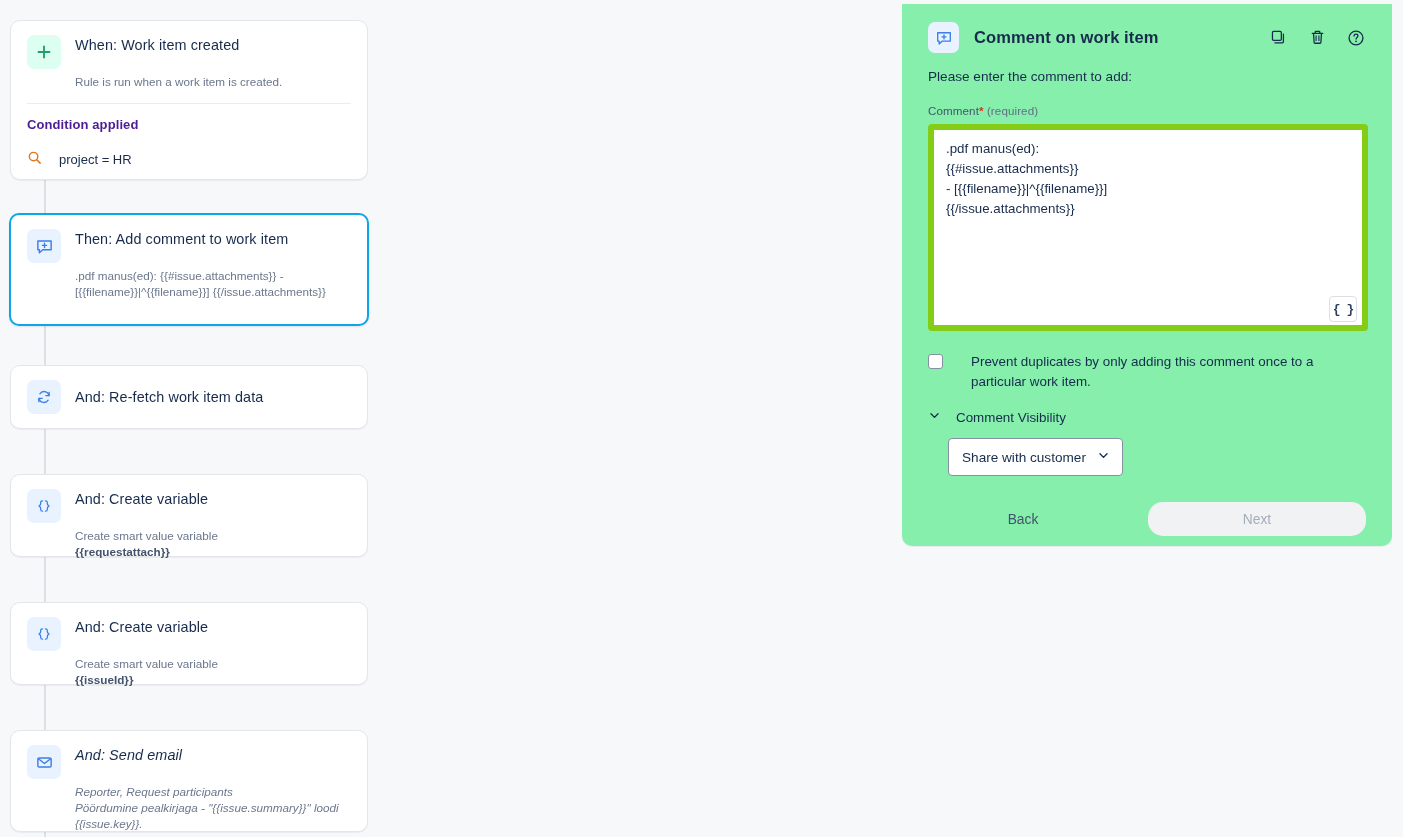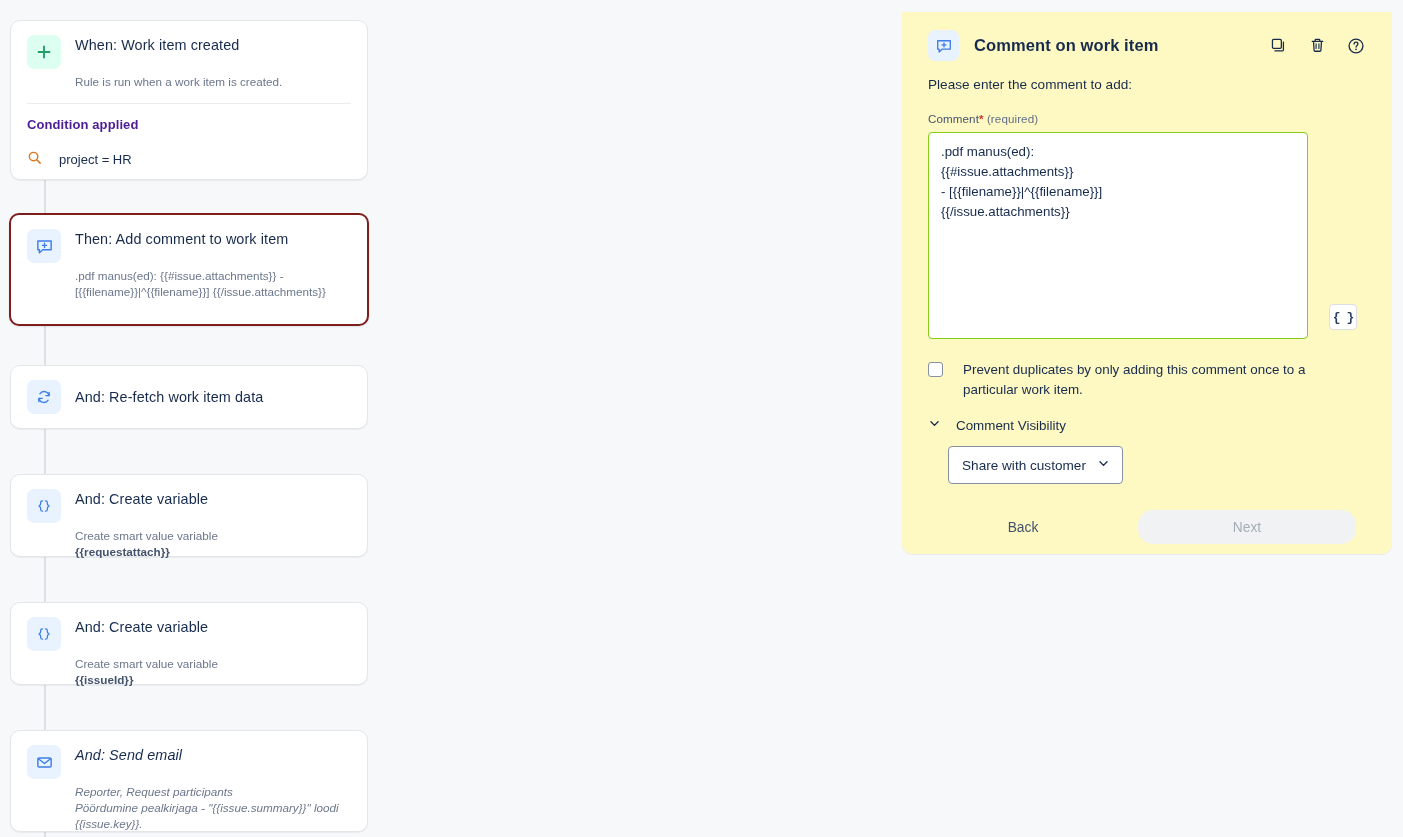--- a/index.html
+++ b/index.html
@@ -21,21 +21,21 @@
   .card {
     position: absolute; left: 10px; width: 358px;
     background: #FFFFFF;
     border: 1px solid #E4E6EA;
     border-radius: 10px;
     box-shadow: 0 1px 1px rgba(9,30,66,0.06);
     padding: 14px 16px;
   }
   .card.selected {
     left: 9px; width: 360px;
-    border: 2px solid #7f1d1d;
+    border: 2px solid #0ea5e9;
     box-shadow: 0 1px 2px rgba(9,30,66,0.10);
   }
   .card-row { display: flex; align-items: flex-start; gap: 14px; }
   .ic {
     flex: none;
     width: 34px; height: 34px;
     border-radius: 7px;
     display: flex; align-items: center; justify-content: center;
   }
   .ic.green { background: #DCFFF1; }
@@ -58,23 +58,23 @@
     margin: 13px 0 0 0; letter-spacing: .1px;
   }
   .cond-row {
     display: flex; align-items: center; gap: 17px;
     margin-top: 18px;
   }
   .cond-text { font-size: 13px; color: #172B4D; }
 
   
   .panel {
-    position: absolute; left: 902px; top: 12px;
+    position: absolute; left: 902px; top: 4px;
     width: 490px; height: 542px;
-    background: #fef9c3;
+    background: #86efac;
     border-bottom-left-radius: 10px;
     border-bottom-right-radius: 10px;
     box-shadow: 0 1px 1px rgba(9,30,66,0.06);
   }
   .panel-head {
     display: flex; align-items: center;
     padding: 18px 22px 0 26px;
   }
   .panel-title {
     font-size: 16.5px; font-weight: 700; color: #172B4D;
@@ -89,42 +89,42 @@
   .panel-body { padding: 14px 26px 0 26px; }
   .prompt { font-size: 13.6px; color: #172B4D; line-height: 19px; }
   .field-label {
     margin-top: 18px;
     font-size: 11.6px; color: #44546F; letter-spacing: .1px;
   }
   .req-star { color: #C9372C; font-weight: 700; }
   .req-note { color: #626F86; }
   .ta-wrap { position: relative; margin-top: 7px; }
   .textarea {
-    width: 380px; height: 207px;
-    border: 1px solid #84cc16; border-radius: 4px;
+    width: 440px; height: 207px;
+    border: 6px solid #84cc16; border-radius: 4px;
     background: #FFFFFF;
     padding: 9px 12px 9px 12px;
     font-family: "Liberation Sans", sans-serif;
     font-size: 13.3px; line-height: 20px;
     color: #172B4D;
     white-space: pre-wrap;
     overflow: hidden;
     resize: none;
   }
   .sv-btn {
     position: absolute; right: 9px; bottom: 9px;
     width: 28px; height: 26px;
     border: 1px solid #DCDFE4; border-radius: 4px;
     background: #FFFFFF; cursor: pointer;
     display: flex; align-items: center; justify-content: center;
     font-family: "Liberation Mono", monospace;
     font-size: 13px; font-weight: 700; color: #2C3E5D;
     letter-spacing: -1px;
   }
-  .cb-row { display: flex; gap: 20px; margin-top: 21px; }
+  .cb-row { display: flex; gap: 28px; margin-top: 21px; }
   .cbox {
     flex: none; margin-top: 2px;
     width: 15px; height: 15px;
     border: 1.6px solid #8590A2; border-radius: 3px;
     background: #fff; cursor: pointer;
   }
   .cb-label {
     font-size: 13.4px; line-height: 20px; color: #172B4D;
     max-width: 390px;
   }
@@ -139,21 +139,22 @@
     border: 1px solid #8590A2; border-radius: 4px;
     background: #FFFFFF; cursor: pointer;
     display: flex; align-items: center;
     padding: 0 12px 0 13px;
     font-size: 13.6px; color: #172B4D;
   }
   .select .chev { margin-left: auto; }
   .footer {
     display: flex; align-items: center;
     margin-top: 26px; padding: 0 26px;
-    gap: 20px;
+    gap: 4px;
+    justify-content: space-between;
   }
   .btn-back {
     width: 190px; height: 34px; border: none; background: transparent;
     font-family: "Liberation Sans", sans-serif;
     font-size: 13.8px; color: #42526E; cursor: pointer;
   }
   .btn-next {
     width: 218px; height: 34px;
     border: none; border-radius: 15px;
     background: #F1F2F4; color: #A5ADBA;

